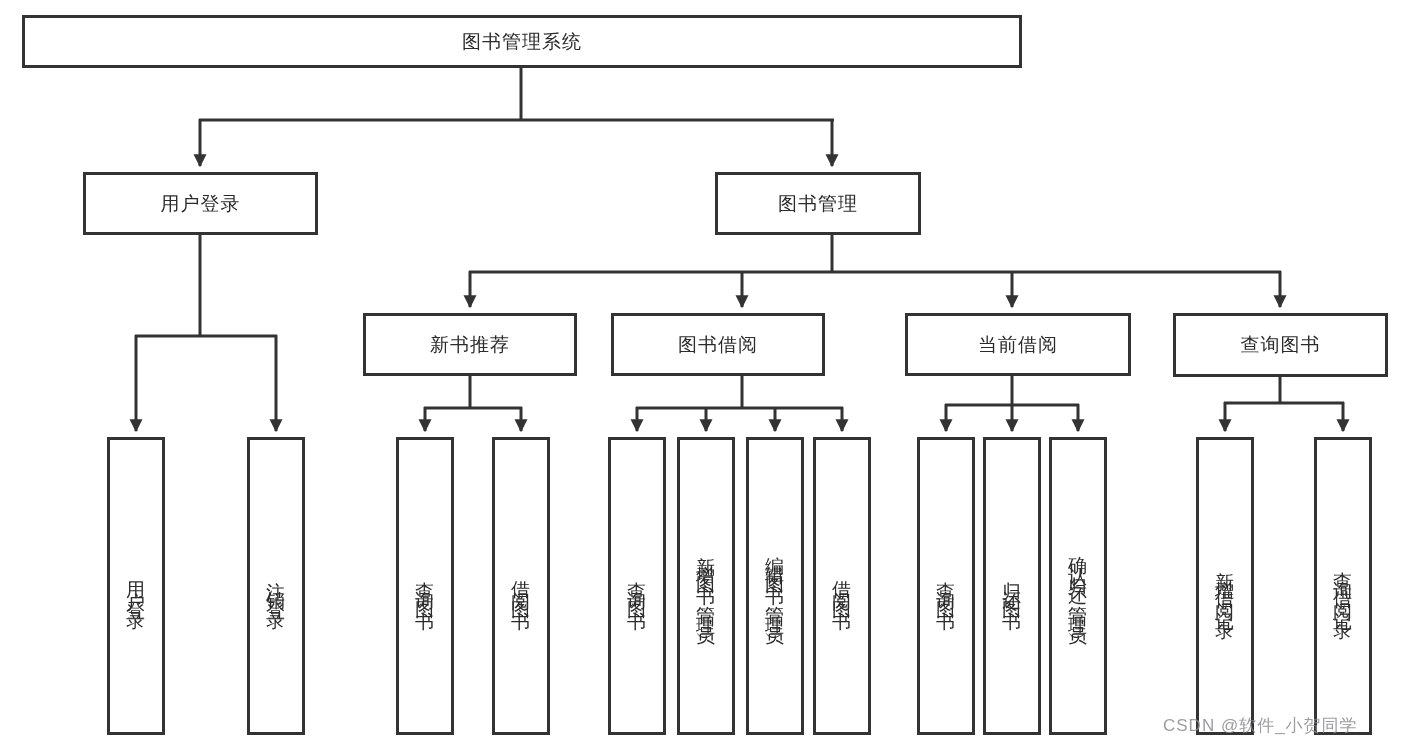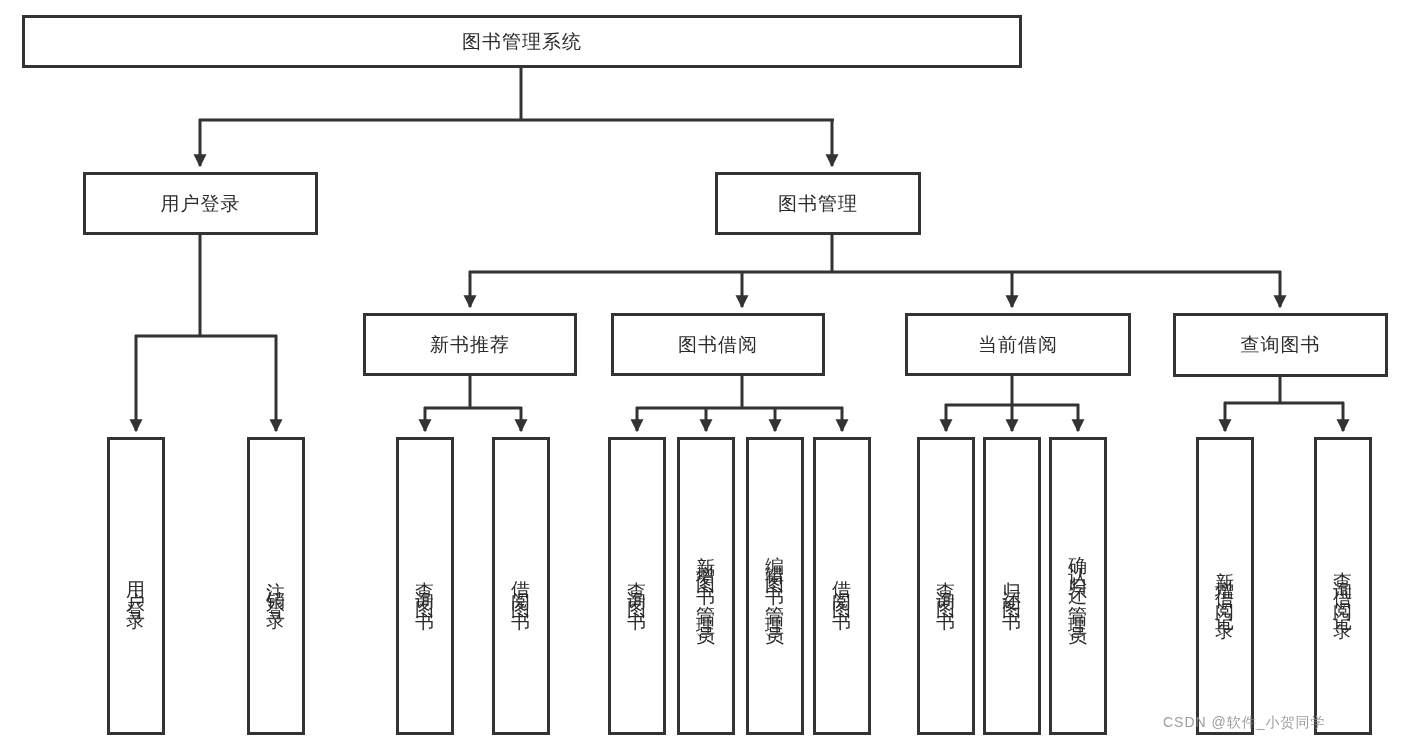--- a/index.html
+++ b/index.html
@@ -43,21 +43,21 @@
     text-orientation: mixed;
     font-size: 19px;
     letter-spacing: 10px;
     line-height: 1;
     white-space: nowrap;
   }
   .watermark {
     position: absolute;
     left: 1163px;
     top: 714px;
-    font-size: 14px;
+    font-size: 17px;
     color: rgba(140, 140, 145, 0.85);
     letter-spacing: 1px;
     z-index: 5;
     white-space: nowrap;
   }
 </style>
 </head>
 <body>
 
 <div id="canvas">

